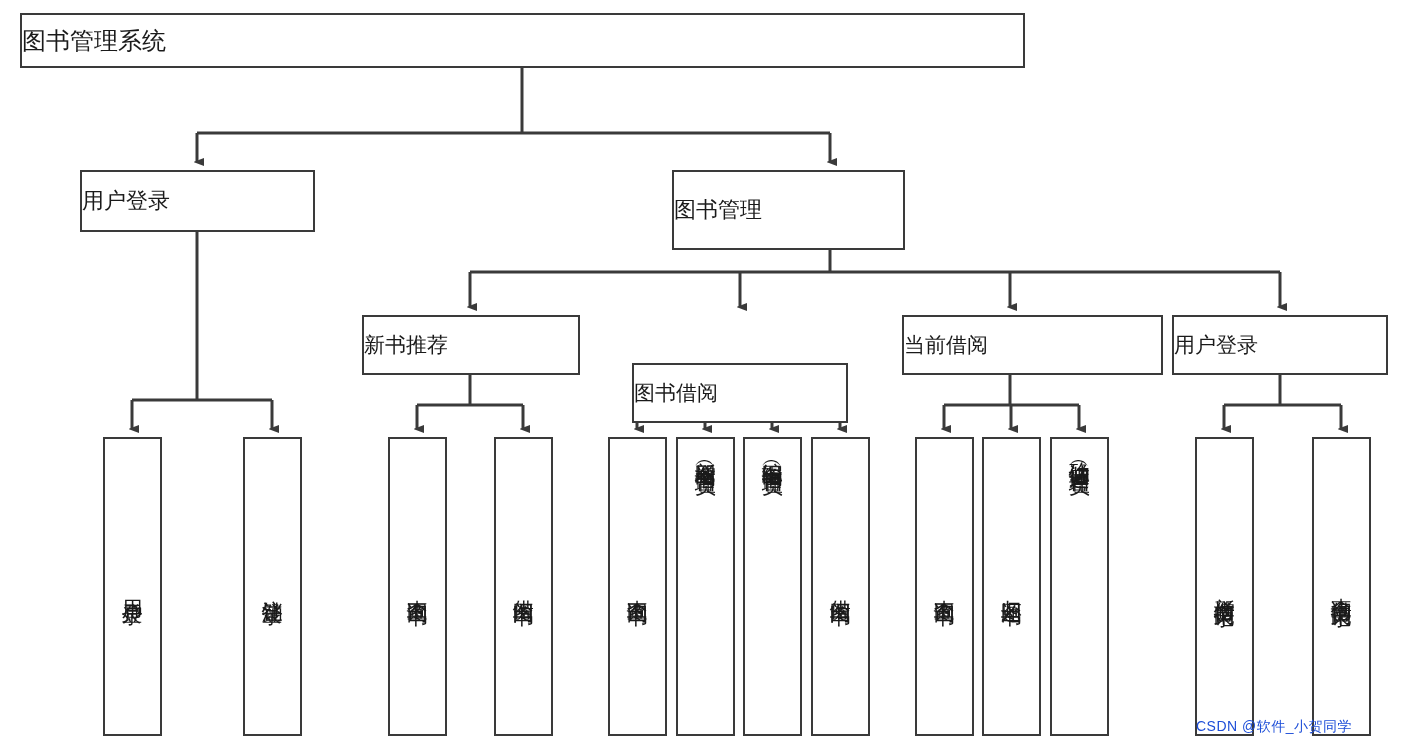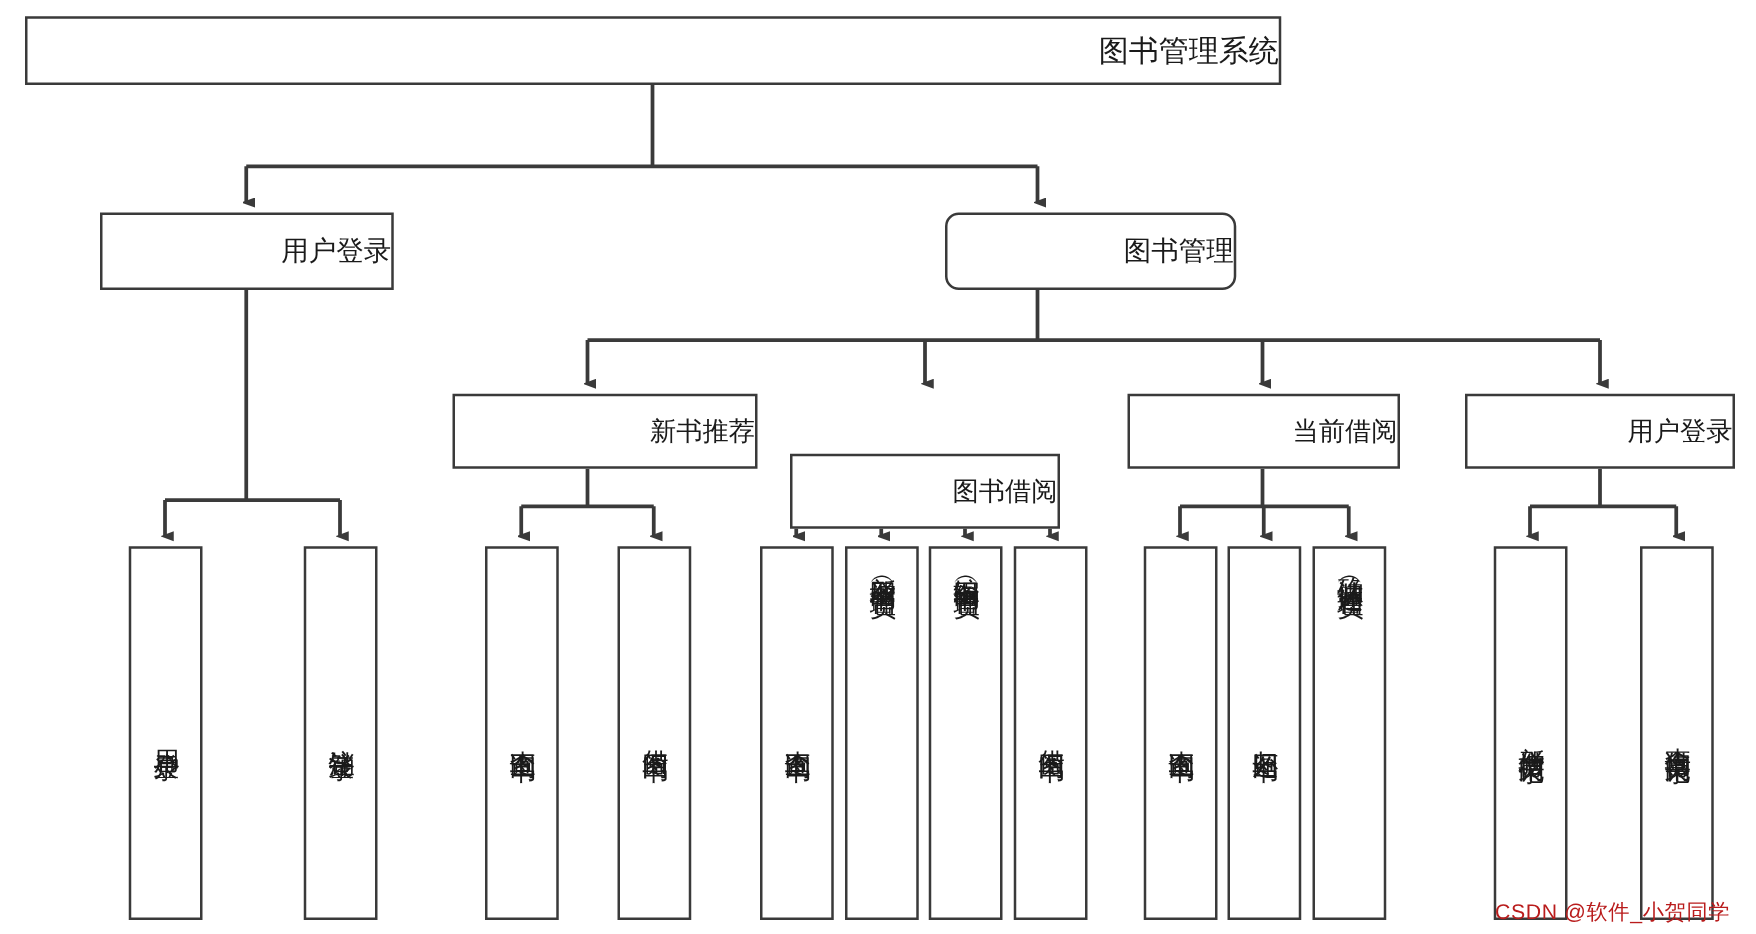--- a/index.html
+++ b/index.html
@@ -12,21 +12,21 @@
   }
   #diagram{position:absolute;left:0;top:0;width:1405px;height:747px;}
 
   .node{
     position:absolute;
     box-sizing:border-box;
     background:#ffffff;
     border:2px solid #3a3a3a;
     display:flex;
     align-items:center;
-    justify-content:flex-end;
+    justify-content:flex-start;
     color:#1a1a1a;
   }
   .node.level-0{font-size:24px;}
   .node.level-1{font-size:22px;}
   .node.level-2{font-size:21px;}
 
   .node.leaf{
     font-size:21px;
     line-height:1.12;
     align-items:flex-start;
@@ -37,22 +37,22 @@
     writing-mode:vertical-rl;
     text-orientation:upright;
     letter-spacing:2px;
     white-space:nowrap;
     display:block;
   }
   .node.leaf.centered{align-items:center;padding-top:0;}
 
   .watermark{
     position:absolute;
-    font-size:17px;
-    color:#b91c1c;
+    font-size:14px;
+    color:#1d4ed8;
     white-space:nowrap;
     letter-spacing:0.5px;
     pointer-events:none;
   }
   svg.links{position:absolute;left:0;top:0;width:1405px;height:747px;pointer-events:none;}
 </style>
 </head>
 <body>
 
 <div id="diagram">
@@ -108,33 +108,33 @@
   </svg>
 
   <div class="node level-0" style="left:20px;top:13px;width:1005px;height:55px;">
     <span>图书管理系统</span>
   </div>
 
   <div class="node level-1" style="left:80px;top:170px;width:235px;height:62px;">
     <span>用户登录</span>
   </div>
 
-  <div class="node level-1" style="left:756px;top:170px;width:233px;height:62px;border-radius:11px;">
+  <div class="node level-1" style="left:672px;top:170px;width:233px;height:80px;">
     <span>图书管理</span>
   </div>
 
-  <div class="node level-2" style="left:362px;top:315px;width:244px;height:60px;">
+  <div class="node level-2" style="left:362px;top:315px;width:218px;height:60px;">
     <span>新书推荐</span>
   </div>
 
   <div class="node level-2" style="left:632px;top:315px;width:216px;height:60px;margin-top:48px;">
     <span>图书借阅</span>
   </div>
 
-  <div class="node level-2" style="left:902px;top:315px;width:218px;height:60px;">
+  <div class="node level-2" style="left:902px;top:315px;width:261px;height:60px;">
     <span>当前借阅</span>
   </div>
 
   <div class="node level-2" style="left:1172px;top:315px;width:216px;height:60px;">
     <span>用户登录</span>
   </div>
 
   <div class="node leaf centered" style="left:103px;top:437px;width:59px;height:299px;">
     <span class="vtext">用户登录</span>
   </div>

